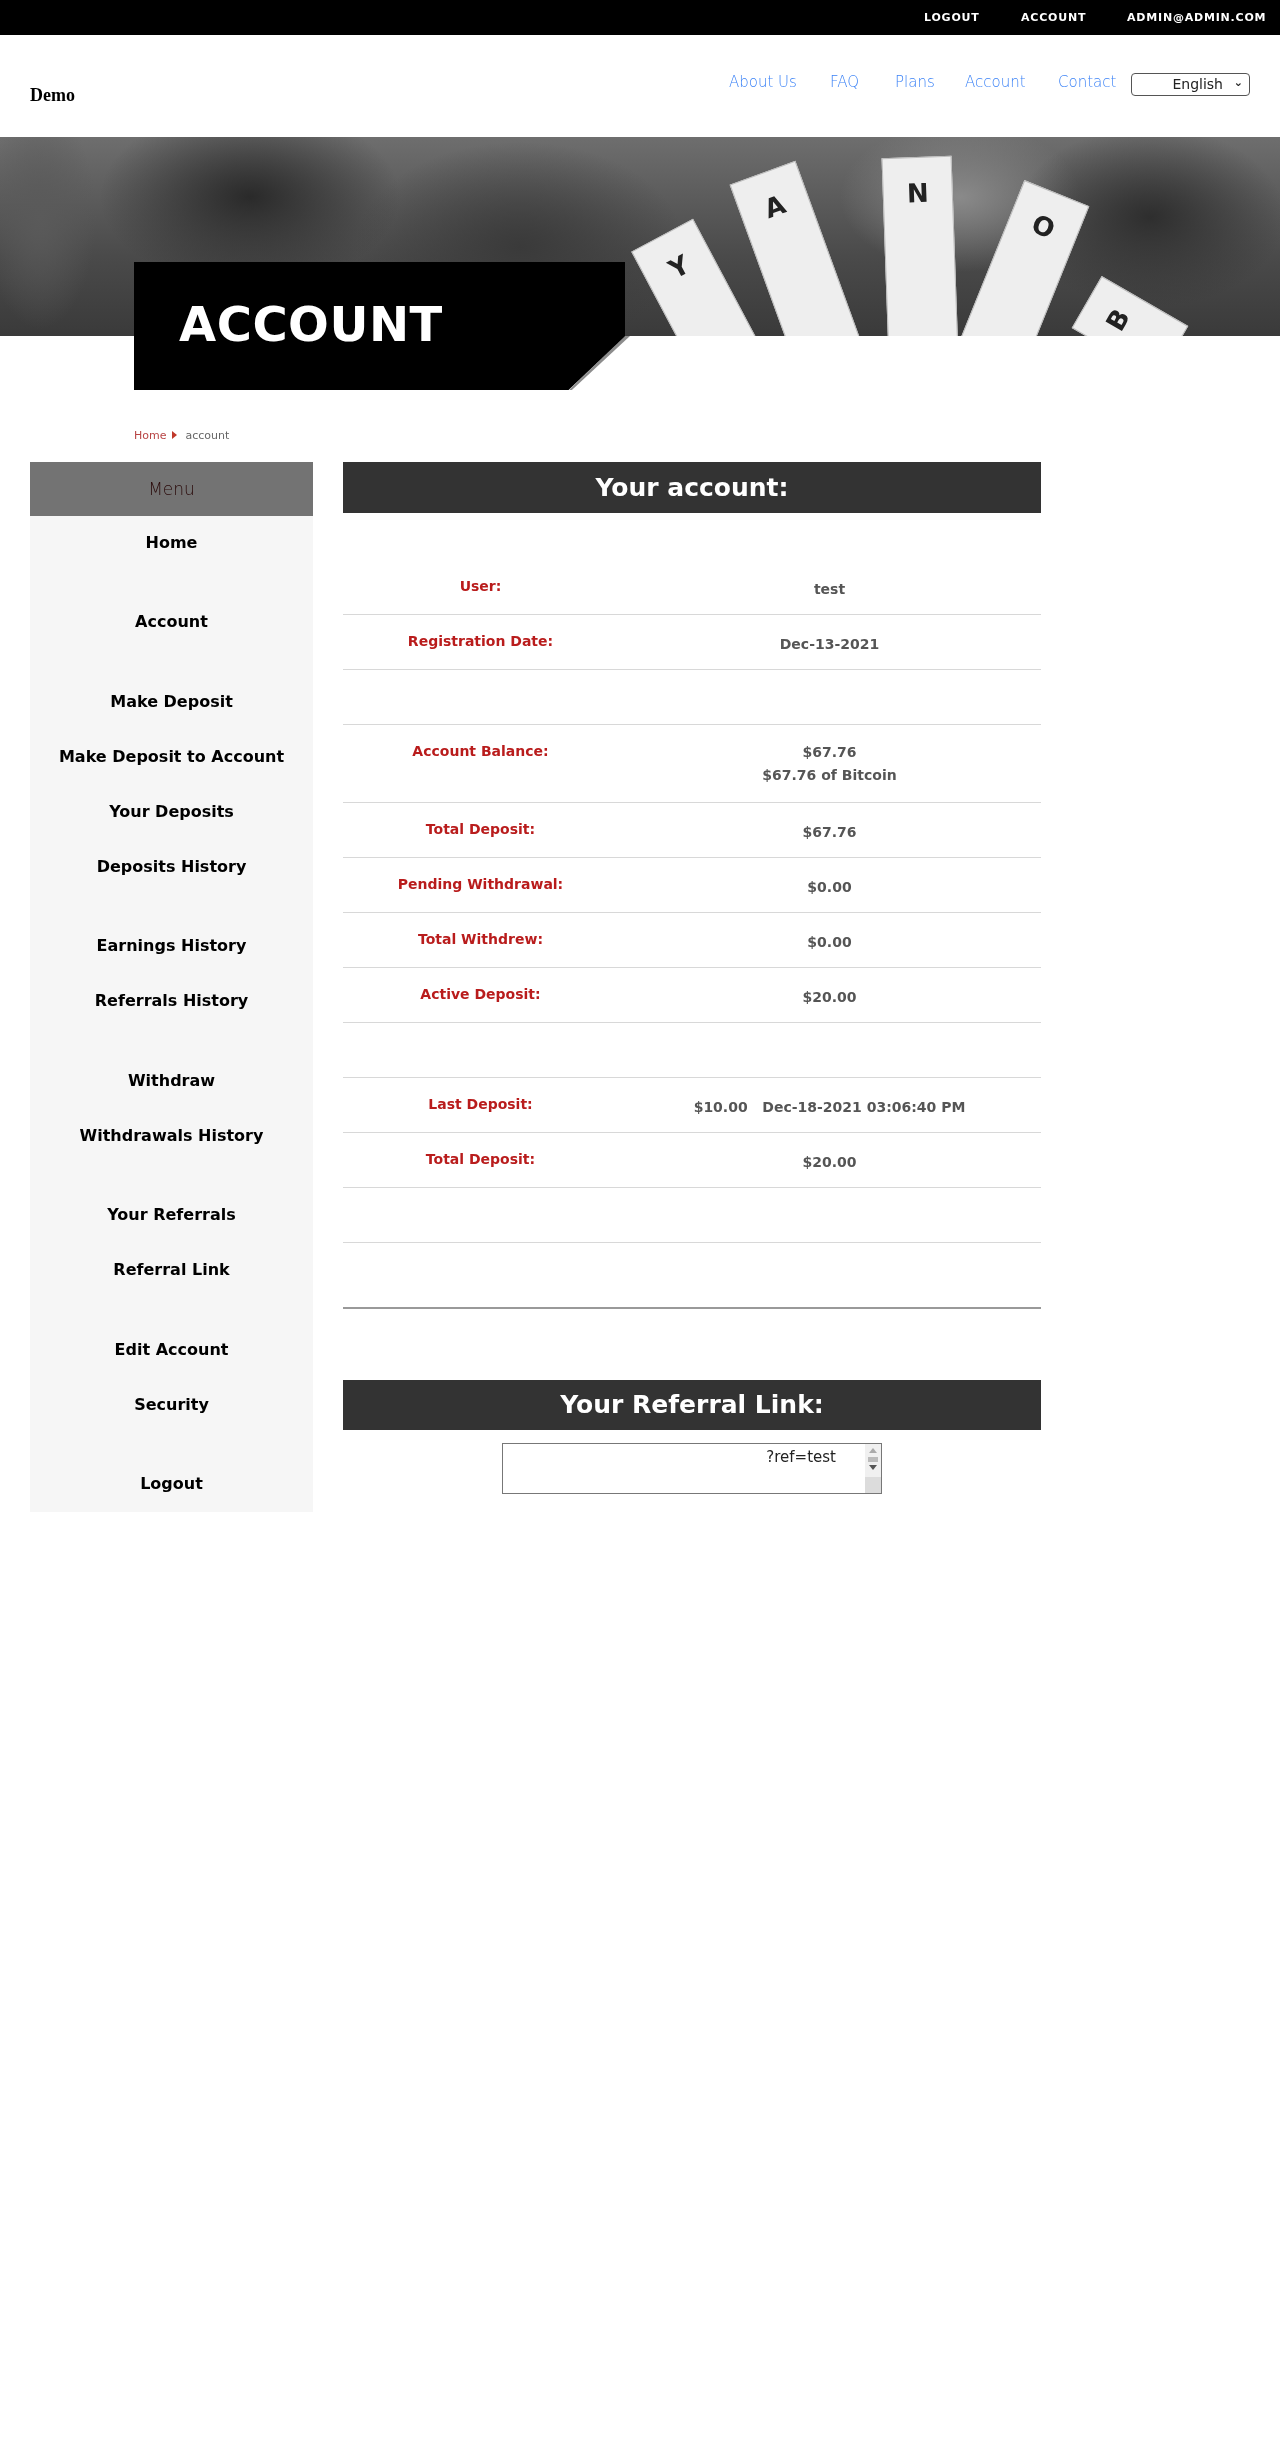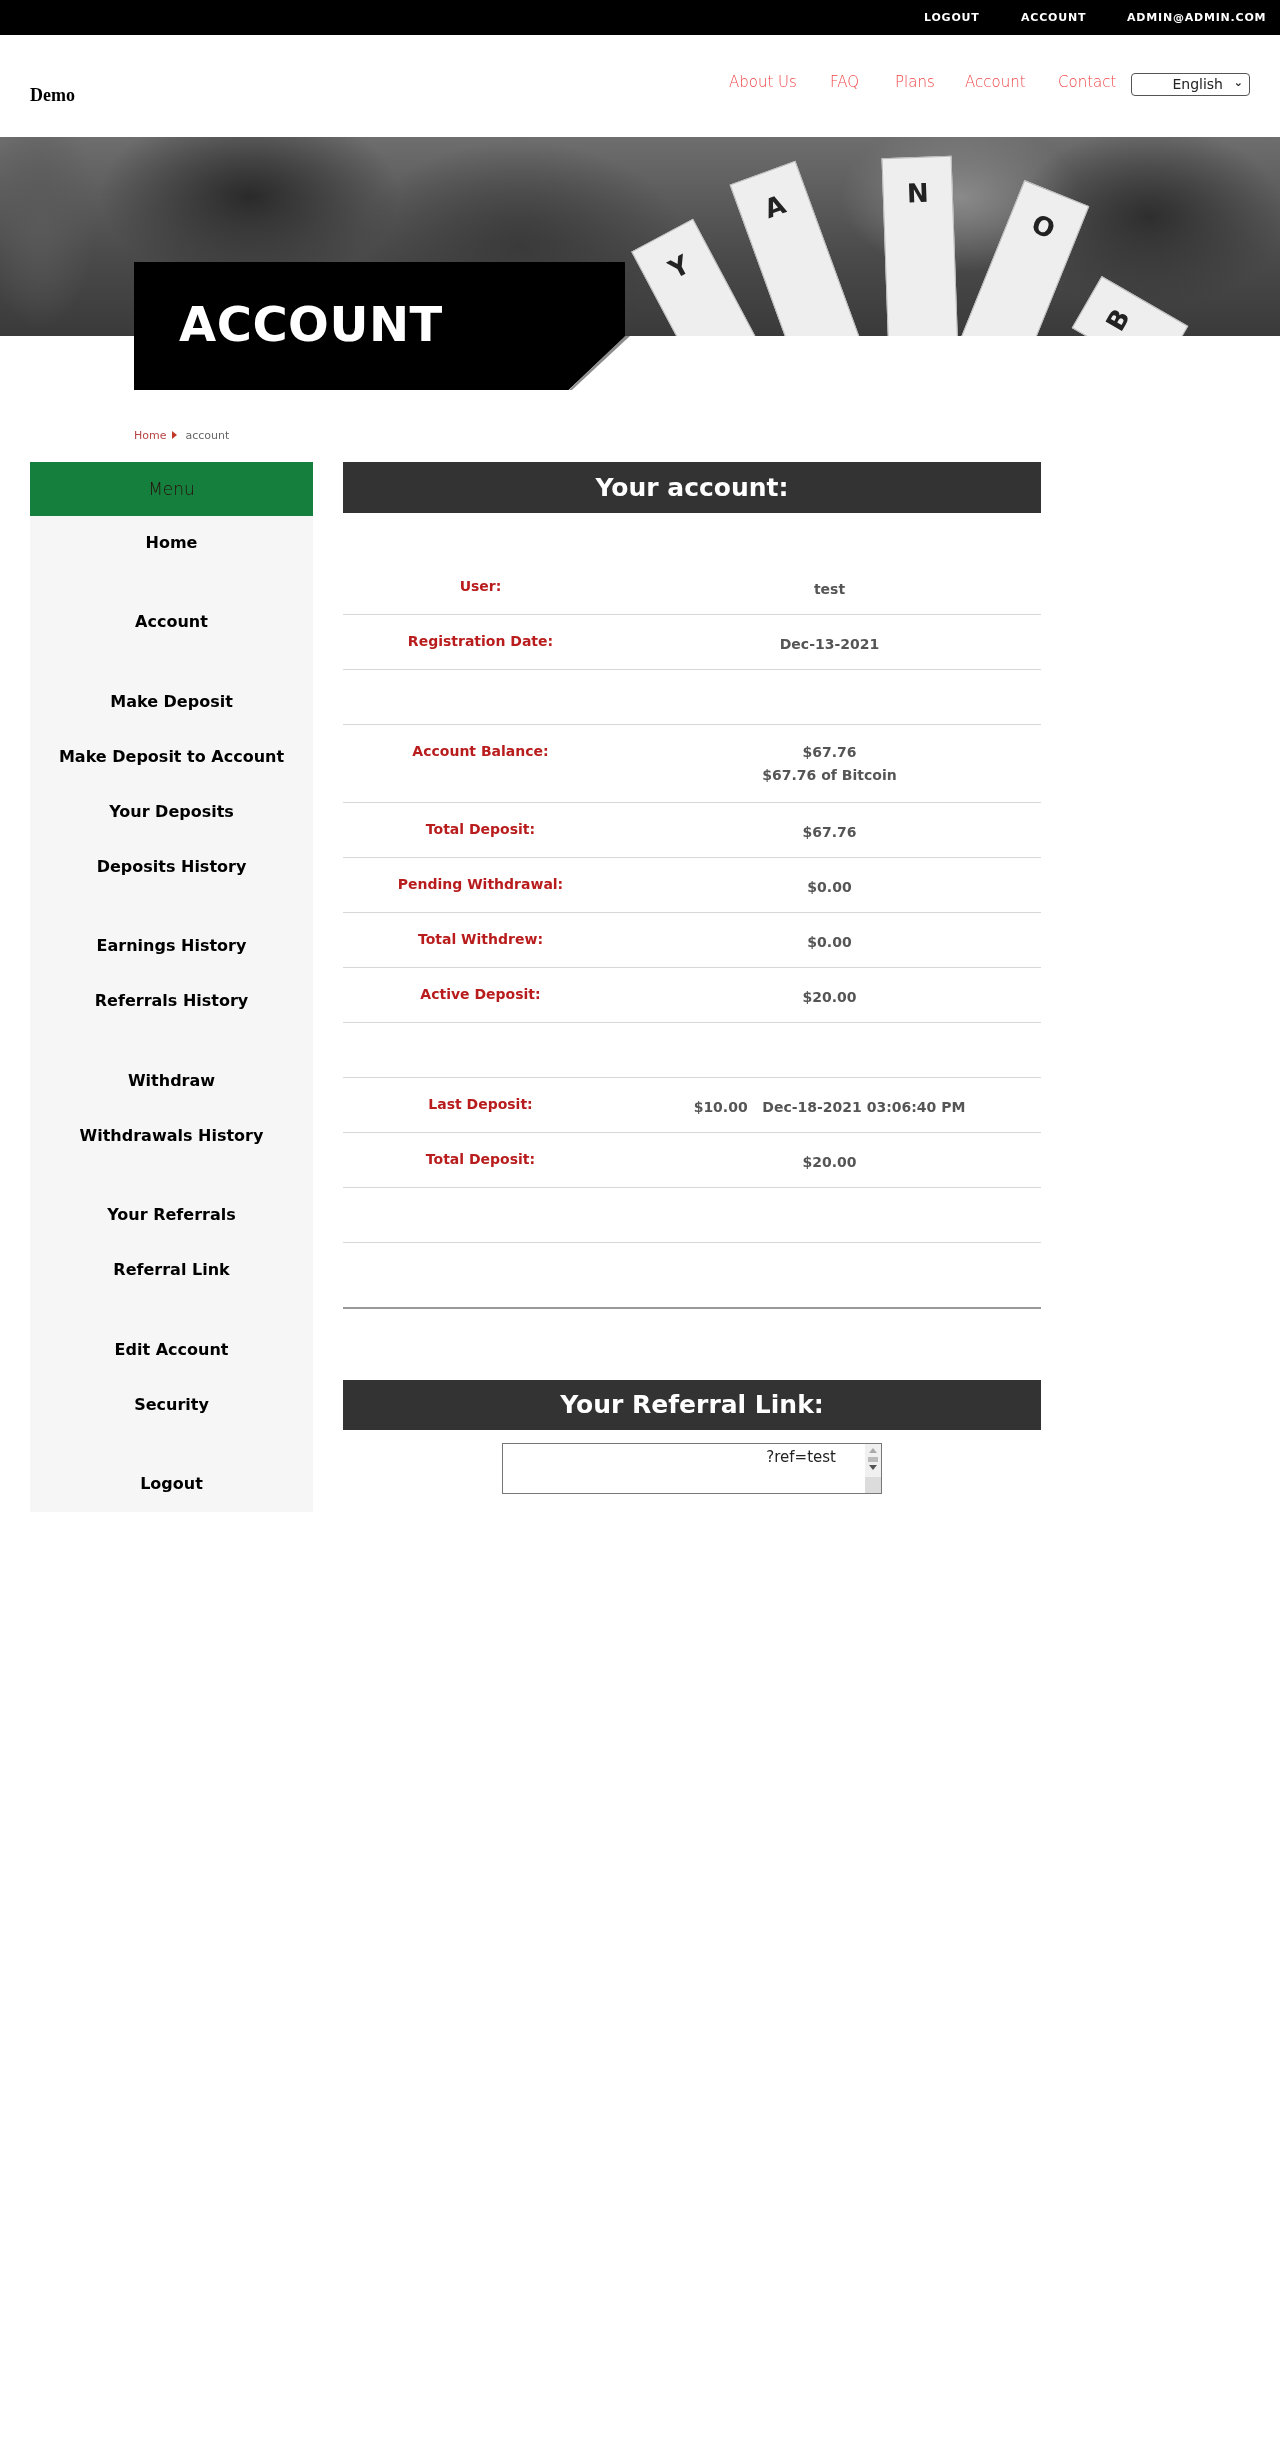--- a/index.html
+++ b/index.html
@@ -6,21 +6,21 @@
   html, body { width: 1280px; background: #ffffff; }
   body { font-family: "Liberation Sans", "DejaVu Sans", sans-serif; color: #000; position: relative; height: 2442px; overflow: hidden; }
 
   
   .topbar { position: absolute; left: 0; top: 0; width: 1280px; height: 35px; background: #000; }
   .topbar a { position: absolute; top: 11px; color: #fff; font-size: 11px; font-weight: bold; letter-spacing: 0.8px; text-decoration: none; font-family: "DejaVu Sans", sans-serif; }
 
   
   .header { position: absolute; left: 0; top: 35px; width: 1280px; height: 102px; background: #fff; }
   .logo { position: absolute; left: 30px; top: 50px; font-family: "Liberation Serif", serif; font-weight: bold; font-size: 18px; color: #000; }
-  .nav a { position: absolute; top: 38px; font-size: 15px; color: #ef4444; text-decoration: none; font-family: "DejaVu Sans", sans-serif; font-weight: 300; }
+  .nav a { position: absolute; top: 38px; font-size: 15px; color: #3b82f6; text-decoration: none; font-family: "DejaVu Sans", sans-serif; font-weight: 300; }
   .lang { position: absolute; left: 1131px; top: 38px; width: 119px; height: 23px; border: 1px solid #555; border-radius: 4px; background: #fff; font-size: 14px; color: #222; font-family: "DejaVu Sans", sans-serif; }
   .lang .val { position: absolute; right: 26px; top: 2px; }
   .lang .chev { position: absolute; right: 6px; top: 2px; font-size: 11px; font-weight: bold; }
 
   
   .hero { position: absolute; left: 0; top: 137px; width: 1280px; height: 199px; overflow: hidden;
     background:
       radial-gradient(ellipse 80px 160px at 40px 80px, #5a5a5a 0%, transparent 70%),
       radial-gradient(ellipse 200px 120px at 250px 60px, #2a2a2a 0%, transparent 75%),
       radial-gradient(ellipse 220px 140px at 520px 110px, #3a3a3a 0%, transparent 75%),
@@ -37,21 +37,21 @@
   .title-box h1 { position: absolute; left: 45px; top: 34px; color: #fff; font-size: 48px; font-weight: bold; font-family: "DejaVu Sans", sans-serif; letter-spacing: 0.5px; }
 
   
   .breadcrumb { position: absolute; left: 134px; top: 429px; font-size: 11px; font-family: "DejaVu Sans", sans-serif; }
   .breadcrumb .home { color: #b84444; text-decoration: none; }
   .breadcrumb .arrow { display: inline-block; width: 0; height: 0; border-top: 4px solid transparent; border-bottom: 4px solid transparent; border-left: 5px solid #c0392b; margin: 0 8px 0 6px; vertical-align: 0px; }
   .breadcrumb .cur { color: #666; }
 
   
   .sidebar { position: absolute; left: 30px; top: 462px; width: 283px; height: 1050px; background: #f6f6f6; }
-  .menu-head { width: 283px; height: 54px; background: #15803d; color: #2a0a0a; font-size: 17px; text-align: center; line-height: 54px; font-family: "DejaVu Sans", sans-serif; font-weight: 300; }
+  .menu-head { width: 283px; height: 54px; background: #737373; color: #2a0a0a; font-size: 17px; text-align: center; line-height: 54px; font-family: "DejaVu Sans", sans-serif; font-weight: 300; }
   .side-item { position: absolute; left: 0; width: 283px; text-align: center; font-weight: bold; font-size: 16px; color: #000; text-decoration: none; font-family: "DejaVu Sans", sans-serif; }
 
   
   .panel-head { position: absolute; left: 343px; width: 698px; background: #333333; color: #fff; text-align: center; font-weight: bold; font-family: "DejaVu Sans", sans-serif; font-size: 25px; }
   .rows { position: absolute; left: 343px; top: 560px; width: 698px; }
   .row { position: relative; width: 698px; border-bottom: 1px solid #d8d8d8; height: 55px; }
   .row .lbl { position: absolute; left: 0; width: 275px; text-align: center; top: 18px; font-size: 14px; font-weight: bold; color: #b91c1c; font-family: "DejaVu Sans", sans-serif; }
   .row .val { position: absolute; left: 275px; width: 423px; text-align: center; top: 18px; font-size: 14px; font-weight: bold; color: #555; font-family: "DejaVu Sans", sans-serif; line-height: 23px; }
   .row .val.top { top: 16px; }
   .dbl { position: absolute; left: 343px; top: 1307px; width: 698px; height: 2px; background: #999; }

